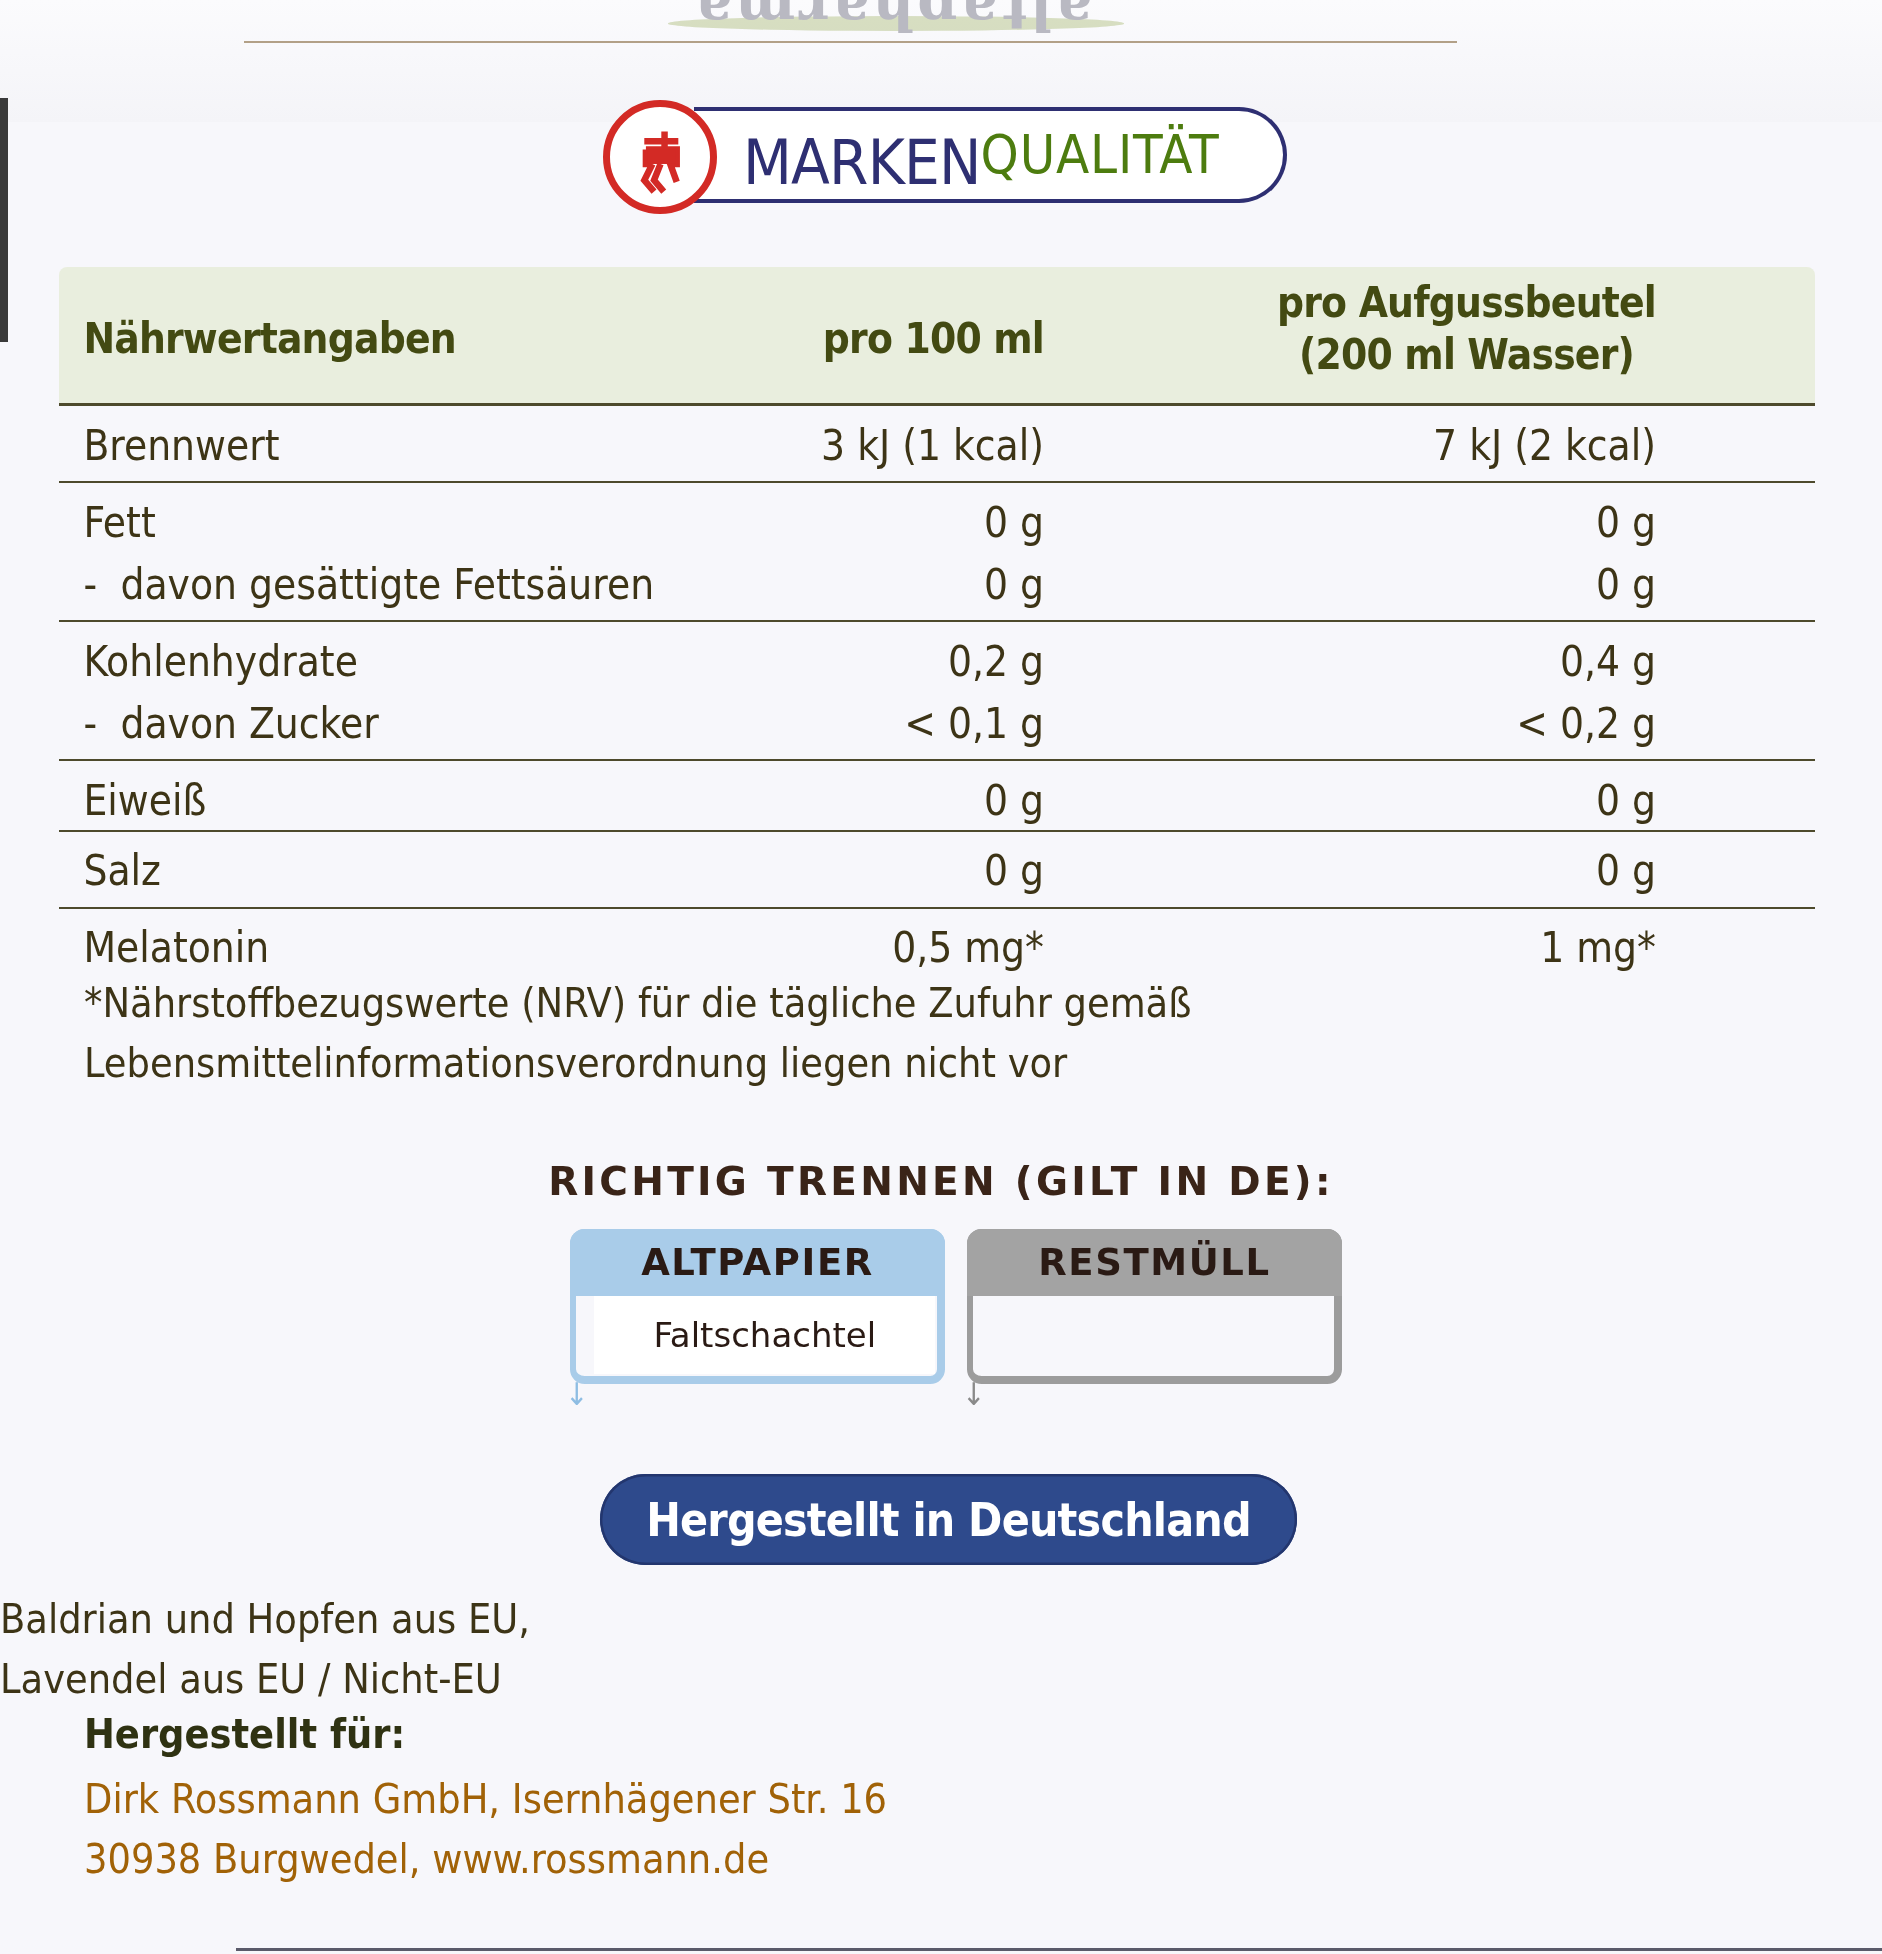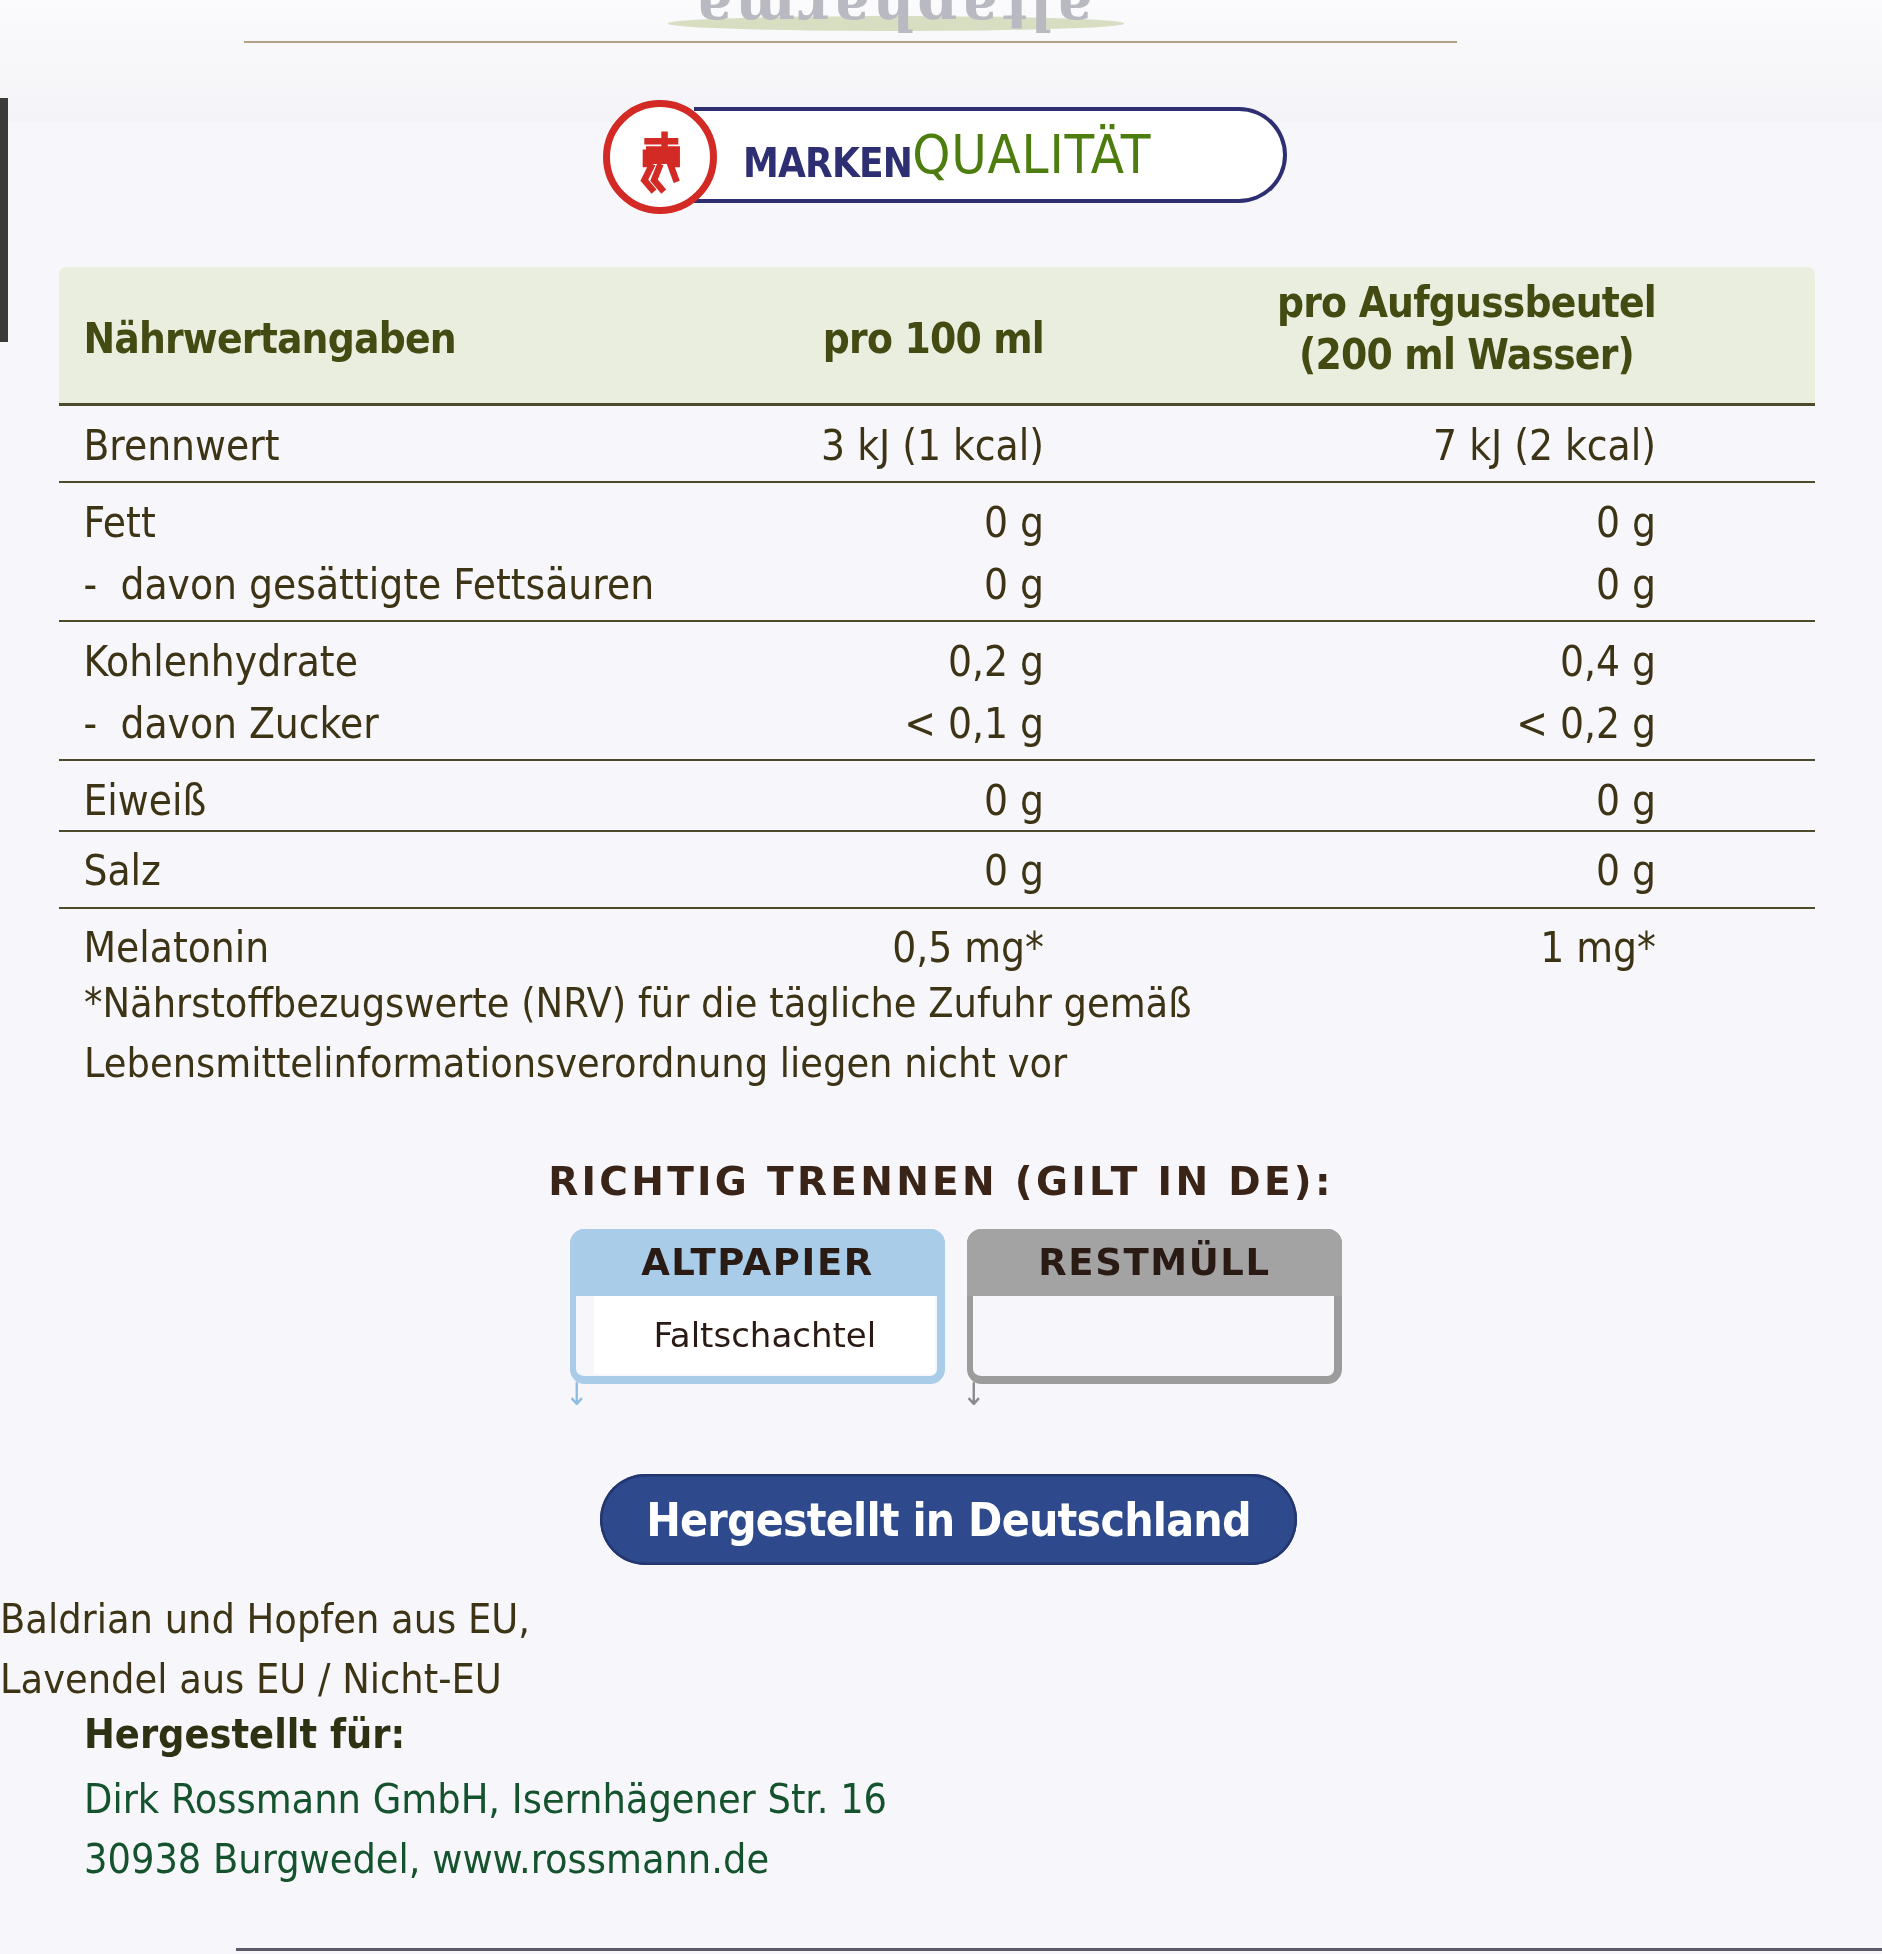--- a/index.html
+++ b/index.html
@@ -36,21 +36,21 @@
     position:absolute; left:0; top:0; width:114px; height:114px; border-radius:50%;
     background:#fff; border:7.3px solid #d32a25; box-sizing:border-box; z-index:2;
     display:flex; align-items:center; justify-content:center;
   }
   .logo-pill {
     position:absolute; left:91px; top:6.5px; width:593px; height:96px;
     border:4.9px solid #2e2f72; border-left:none; border-radius:0 49px 49px 0;
     box-sizing:border-box; background:#fff;
     display:flex; align-items:center; padding-left:49px;
   }
-  .logo-text-bold { font-size:40px; font-weight:bold; color:#2e2f72; letter-spacing:-0.8px;margin-top:16px; }
+  .logo-text-bold { font-size:63px; font-weight:normal; color:#2e2f72; letter-spacing:-0.8px;margin-top:16px; }
   .logo-text-light { font-size:54px; color:#4d7c0f; letter-spacing:0.8px; }
 
   
   .table { position:absolute; left:59px; top:247px; width:1756px; }
   .thead {
     height:136px; background:#e9eede; border-bottom:3.3px solid #4d4a2c;
     position:relative; border-radius:8.1px 8.1px 0 0;margin-top:20px;
   }
   .th { position:absolute; color:#434a12; font-weight:bold; font-size:42px; letter-spacing:-0.8px; }
   .th-label { left:24.4px; top:47px; }
@@ -114,21 +114,21 @@
     box-shadow: inset 0 0 0 2.4px #23366e;
   }
   .origin {
     position:absolute; left:0; width:1882px; top:1589px; 
     font-size:41px; line-height:60px; color:#3d3416;
   }
   .mfr-title {
     position:absolute; left:84px; top:1710px; font-size:41px; font-weight:bold; color:#2f3212;
   }
   .mfr-addr {
-    position:absolute; left:84px; top:1769px; font-size:41px; line-height:60px; color:#14532d;
+    position:absolute; left:84px; top:1769px; font-size:41px; line-height:60px; color:#a16207;
   }
   .bottom-rule {
     position:absolute; left:236px; top:1948px; width:1646px; height:3.3px; background:#5a5a6a;
   }
 </style>
 </head>
 <body>
 
 <div class="top-strip">
   <div class="top-grass"></div>

